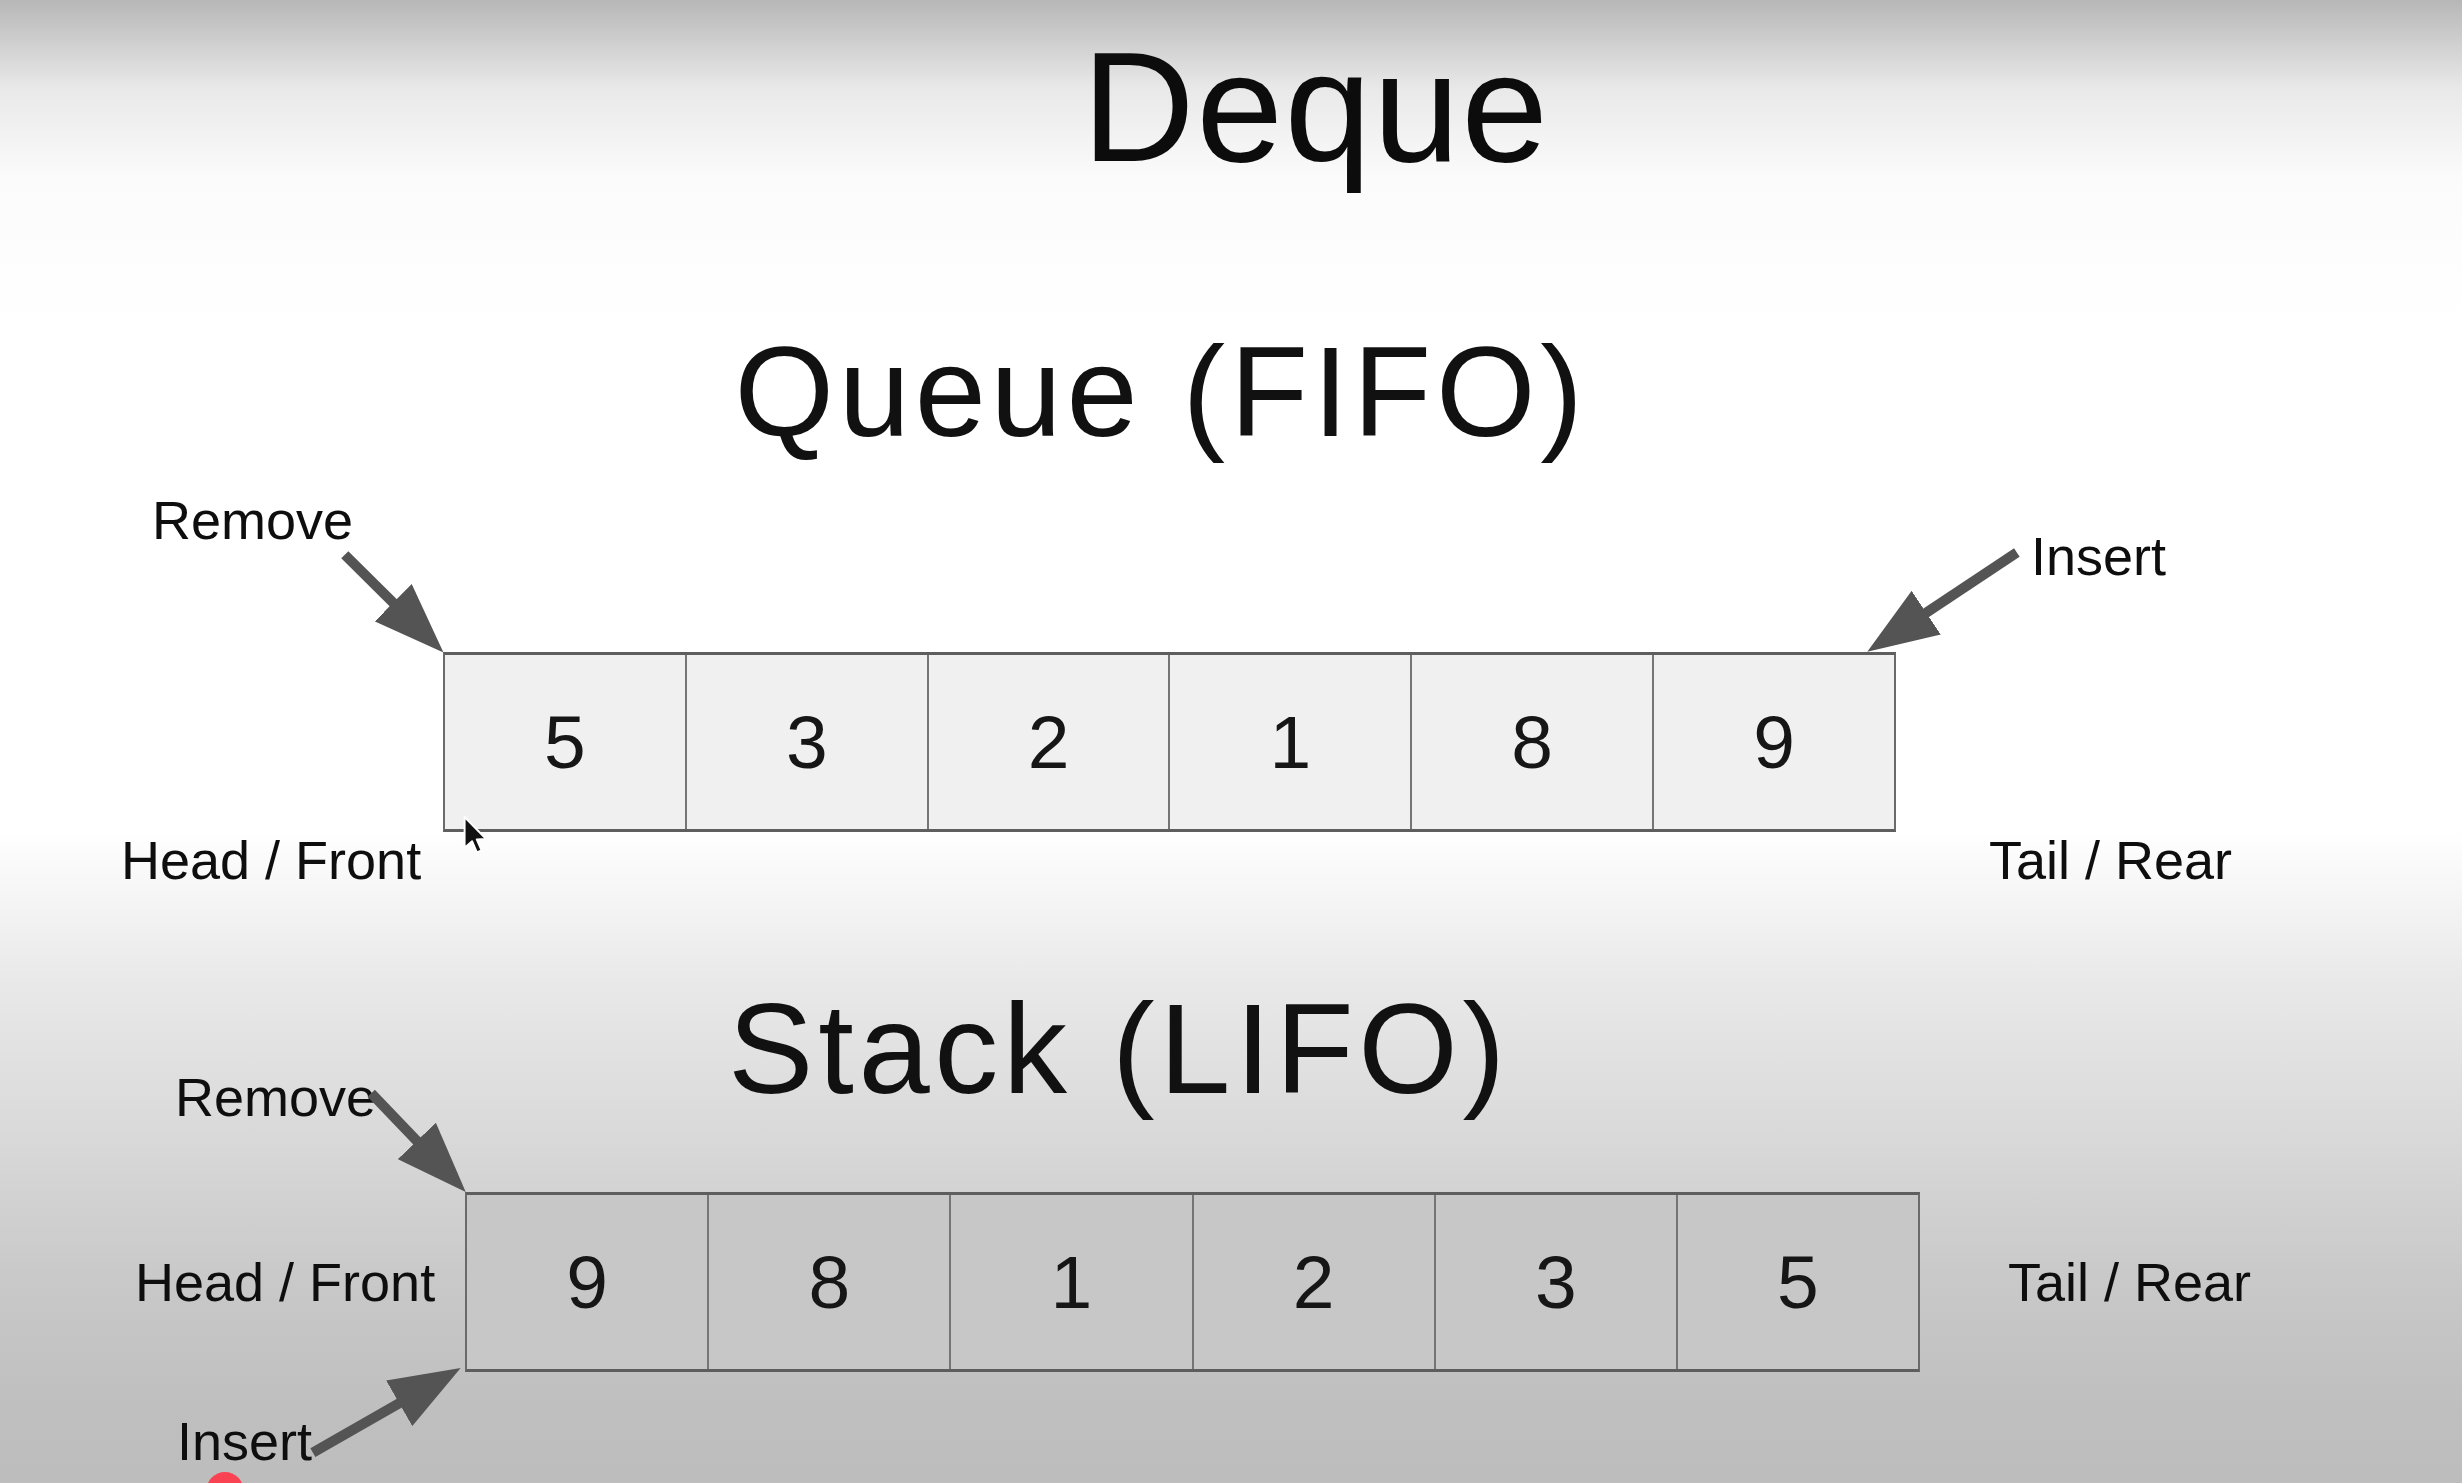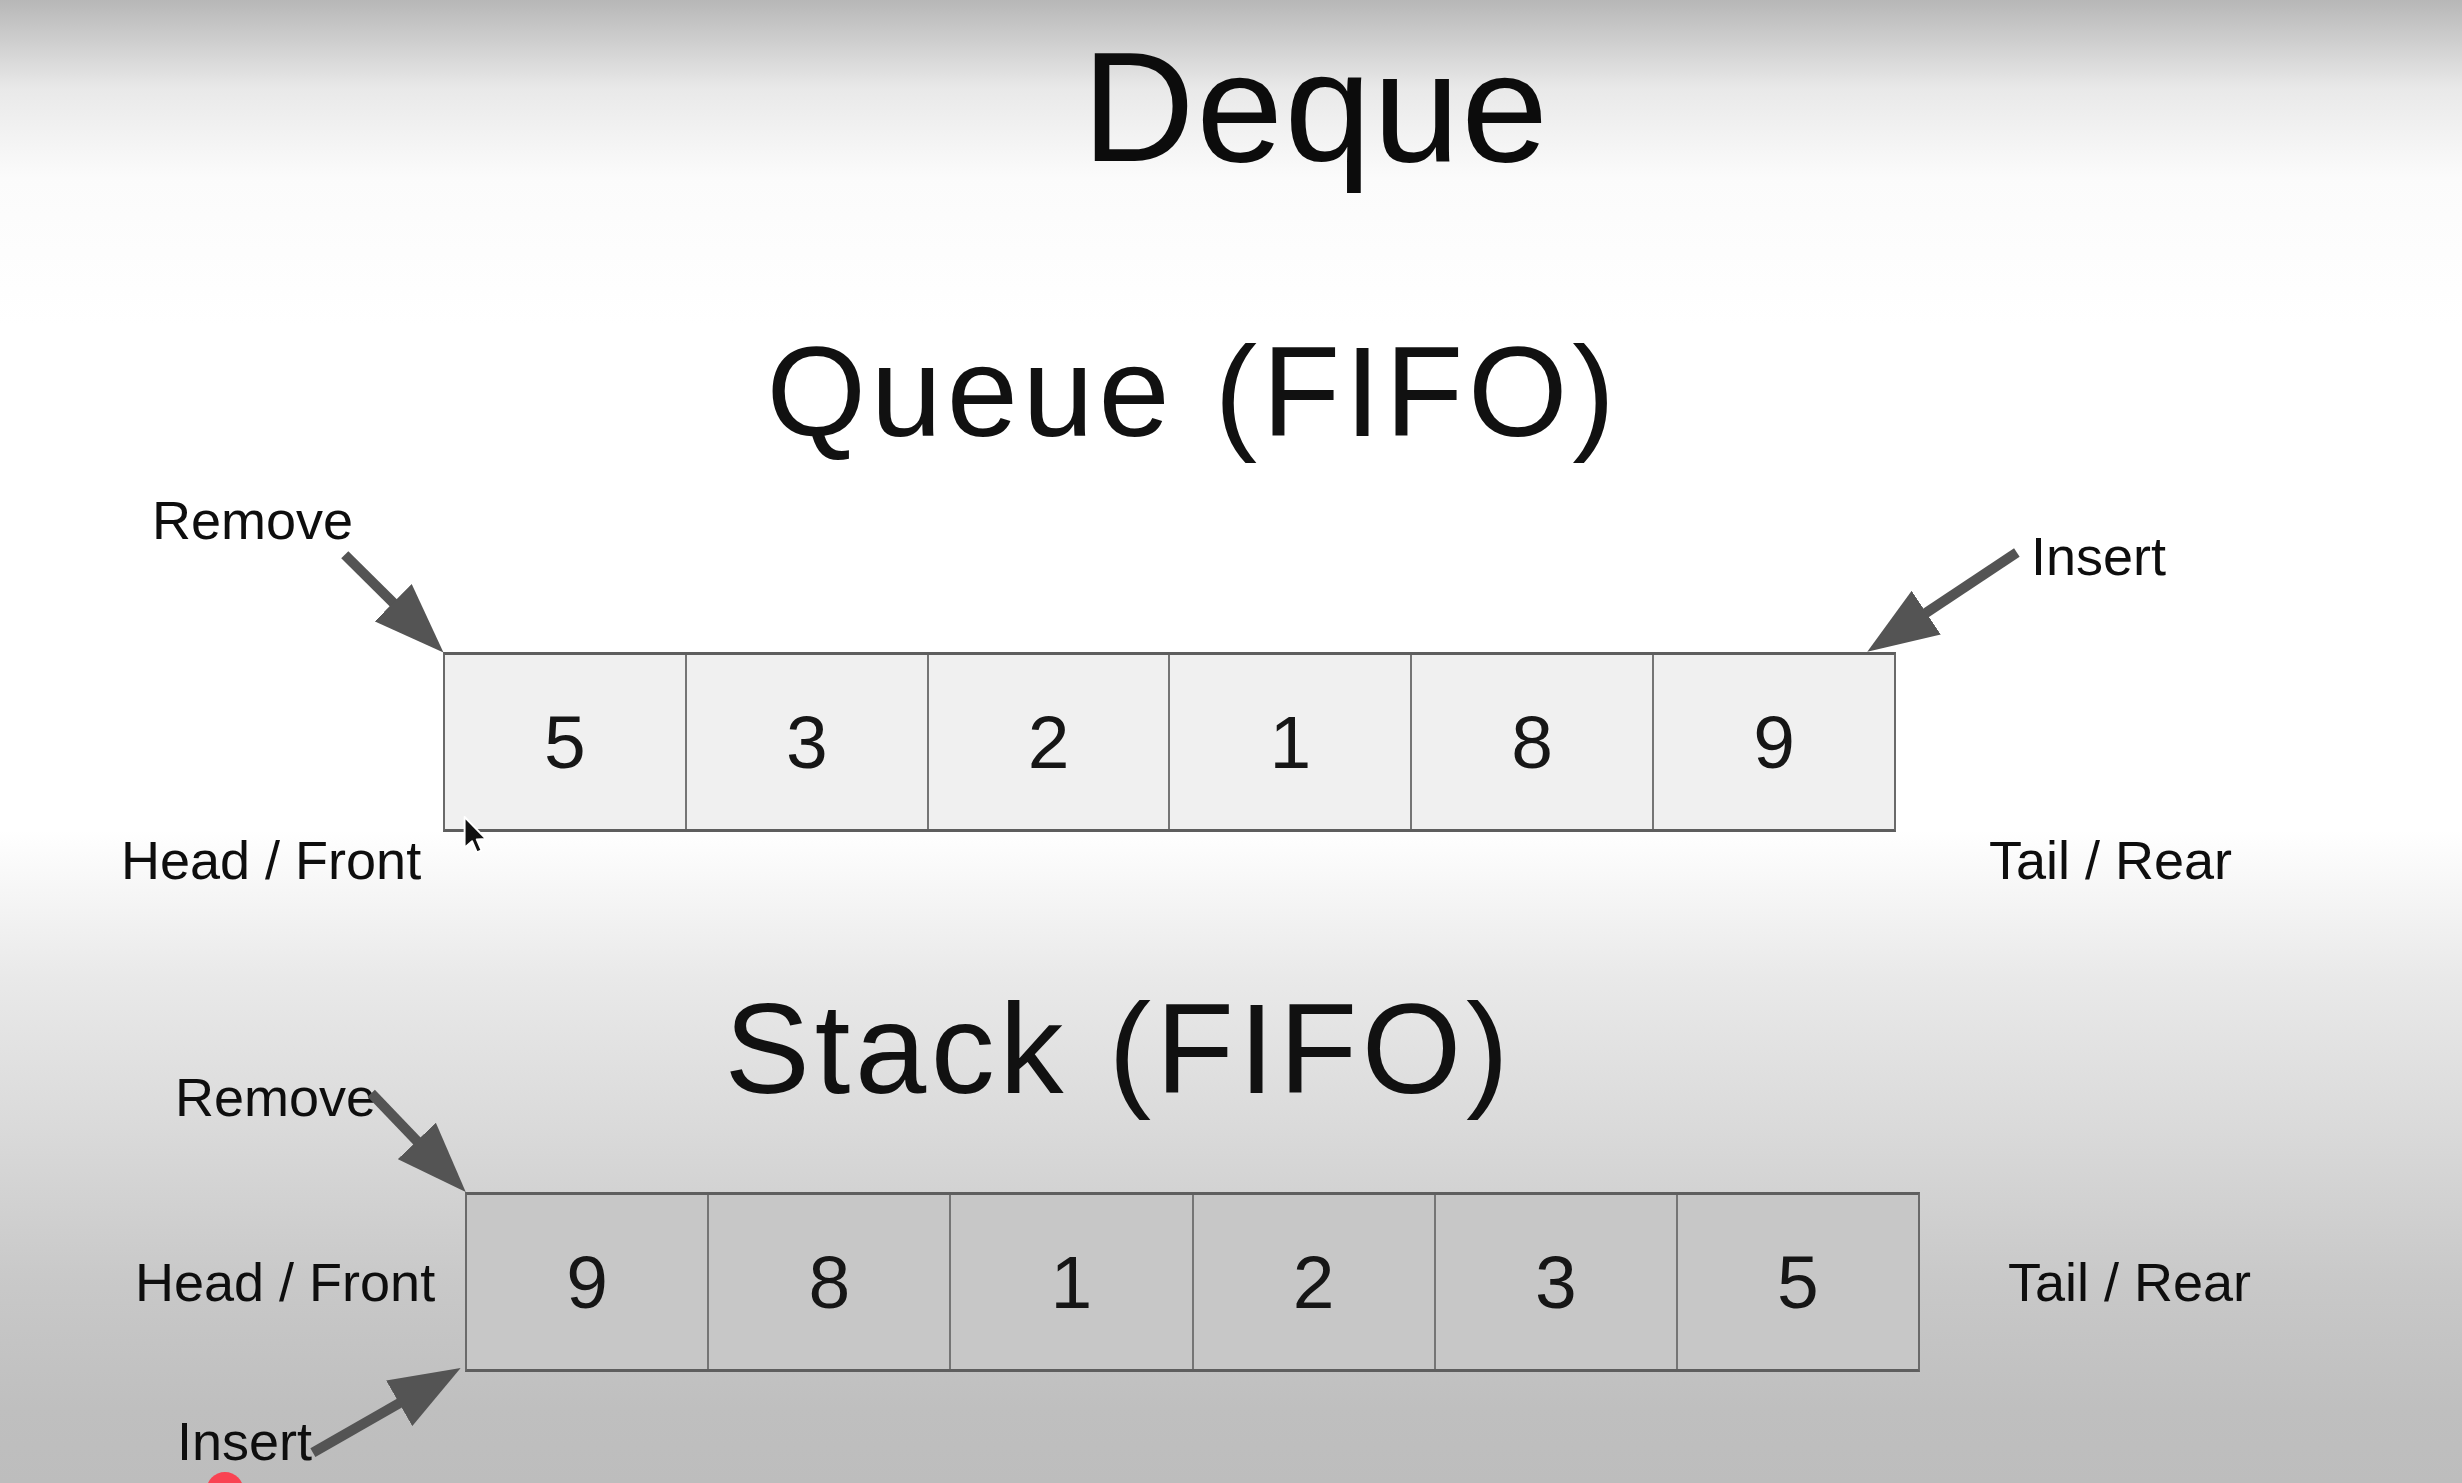--- a/index.html
+++ b/index.html
@@ -25,21 +25,21 @@
   .title {
     left: 1082px; top: 29px;
     font-size: 156px; font-weight: normal; color: #0c0c0c;
     letter-spacing: 1.6px;
   }
   .heading {
     font-size: 128px; font-weight: 400; color: #111;
     letter-spacing: 4.7px; white-space: nowrap;
     transform: translateX(-50%);
   }
-  .heading.queue { left: 1161px; top: 328px; margin-left: 32px; }
+  .heading.queue { left: 1161px; top: 328px; }
   .heading.stack { left: 1119px; top: 985px; }
 
   .lbl { font-size: 54px; color: #0e0e0e; white-space: nowrap; }
   .lbl.q-remove { left: 152px;  top: 493px; }
   .lbl.q-insert { left: 2031px; top: 529px; }
   .lbl.q-head   { left: 121px;  top: 833px; }
   .lbl.q-tail   { left: 1989px; top: 833px; }
   .lbl.s-remove { left: 175px;  top: 1070px; }
   .lbl.s-head   { left: 135px;  top: 1255px; }
   .lbl.s-tail   { left: 2008px; top: 1255px; }
@@ -104,21 +104,21 @@
     <div class="cell">
         <span>9</span>
       </div>
   </div>
 
   <div class="abs lbl q-head">Head / Front</div>
   <div class="abs lbl q-tail">Tail / Rear</div>
 </section>
 
 <section>
-  <div class="abs heading stack">Stack (FIFO)</div>
+  <div class="abs heading stack">Stack (LIFO)</div>
 
   <div class="abs lbl s-remove">Remove</div>
   <div class="abs lbl s-head">Head / Front</div>
 
   <div class="array-box stack">
     <div class="cell">
         <span>9</span>
       </div>
     <div class="cell">
         <span>8</span>

